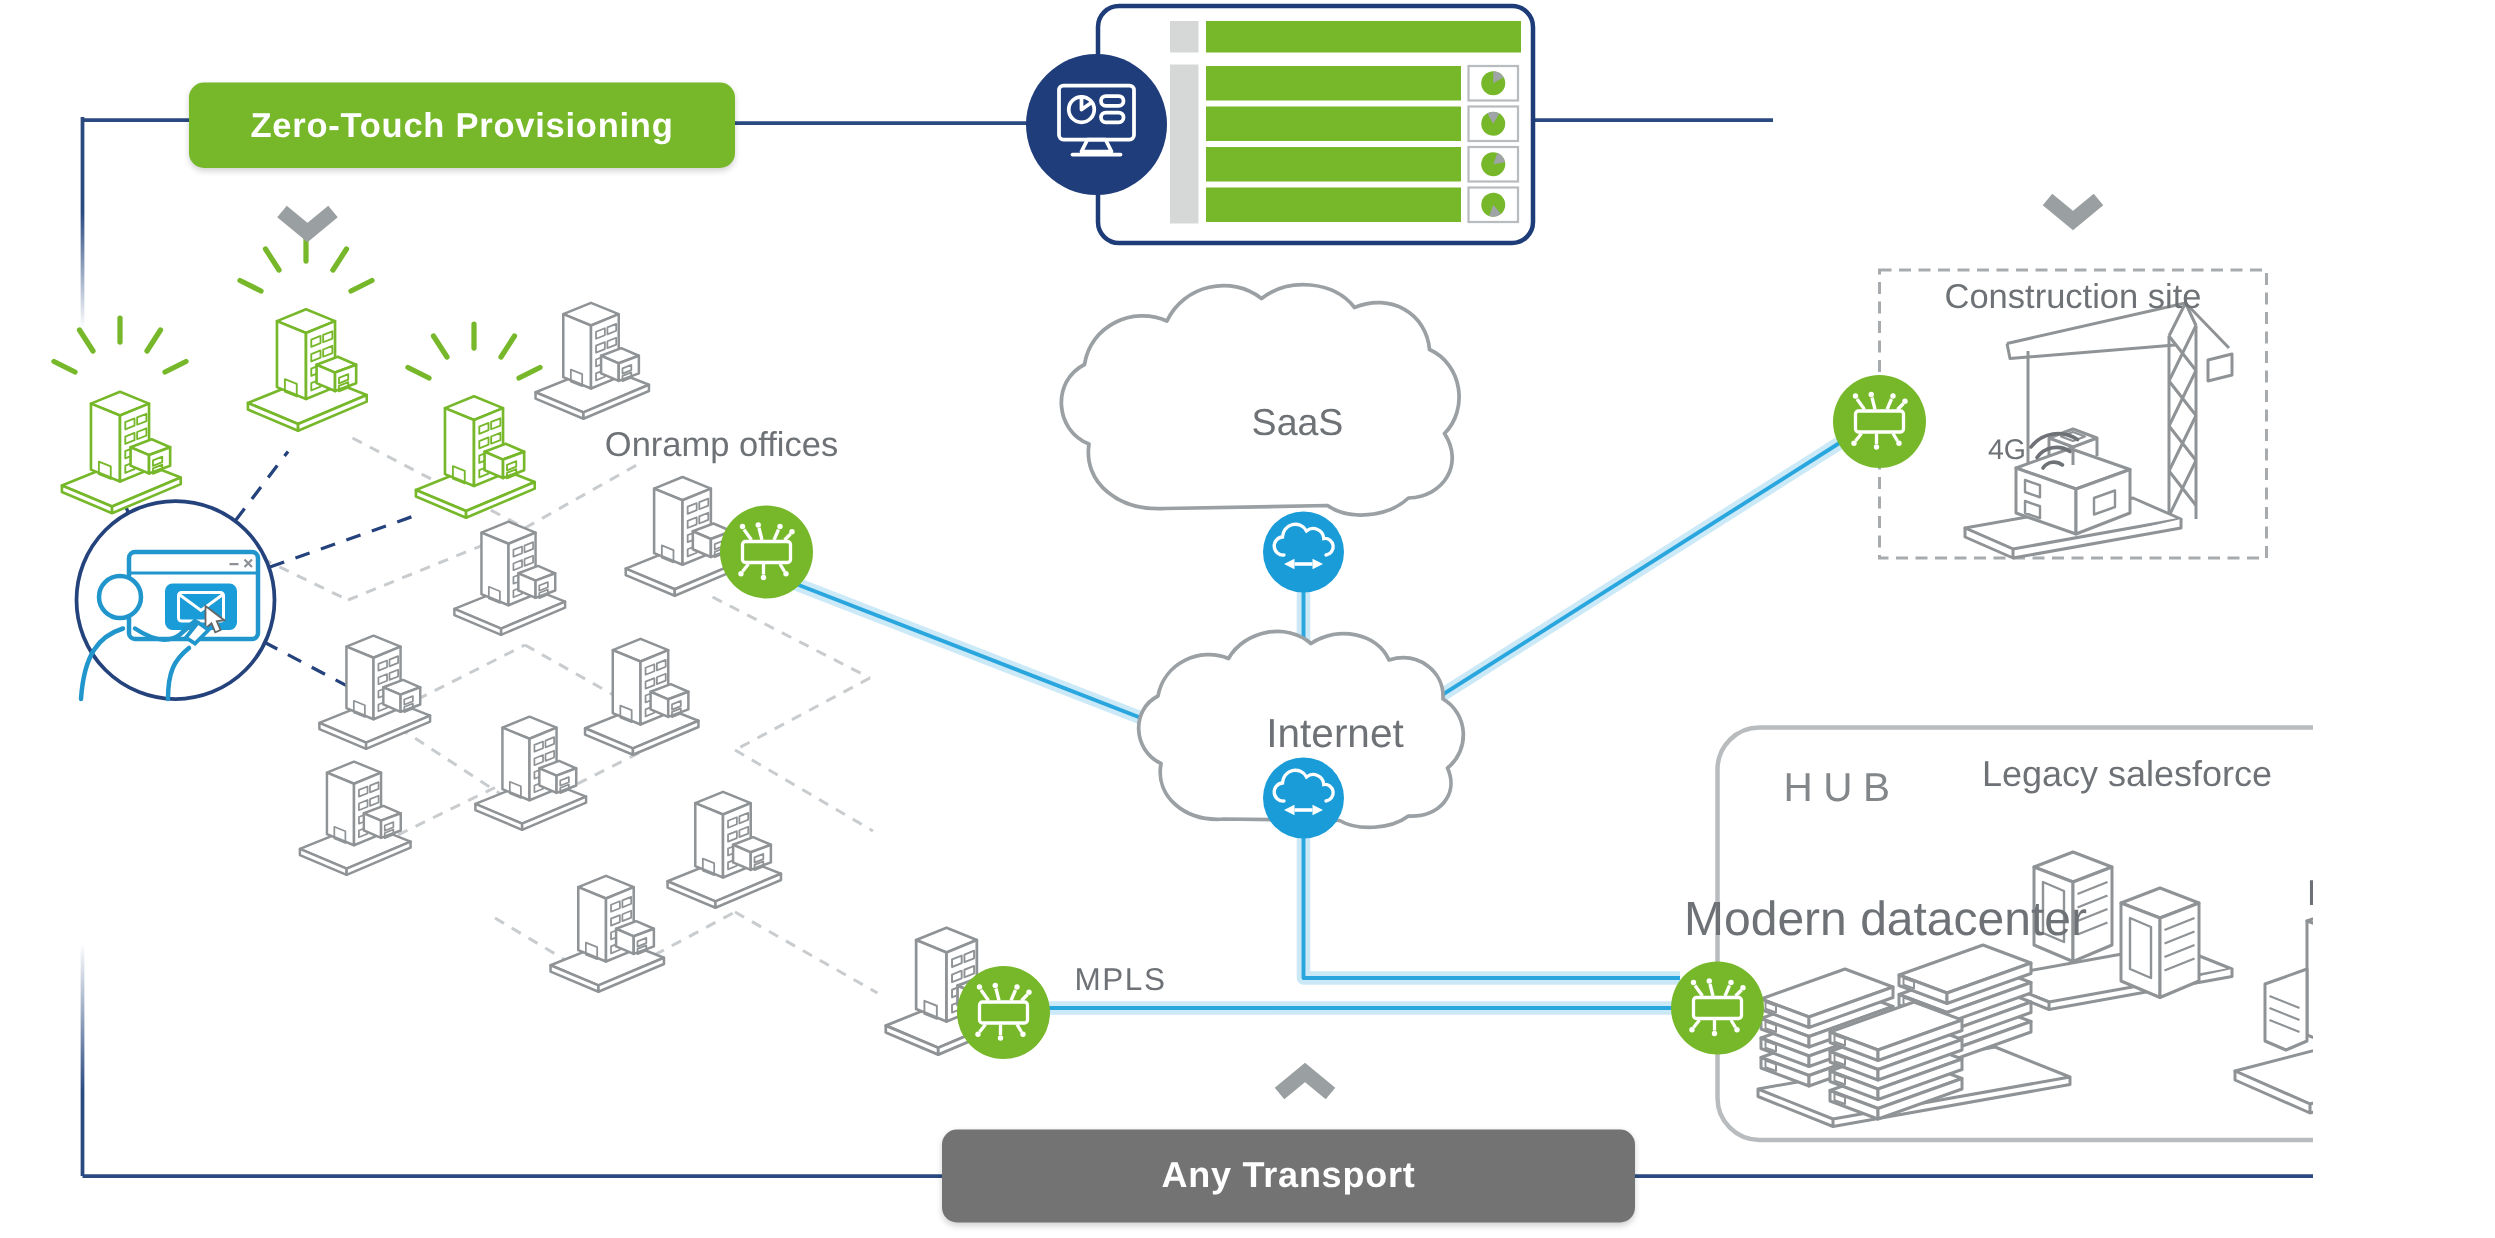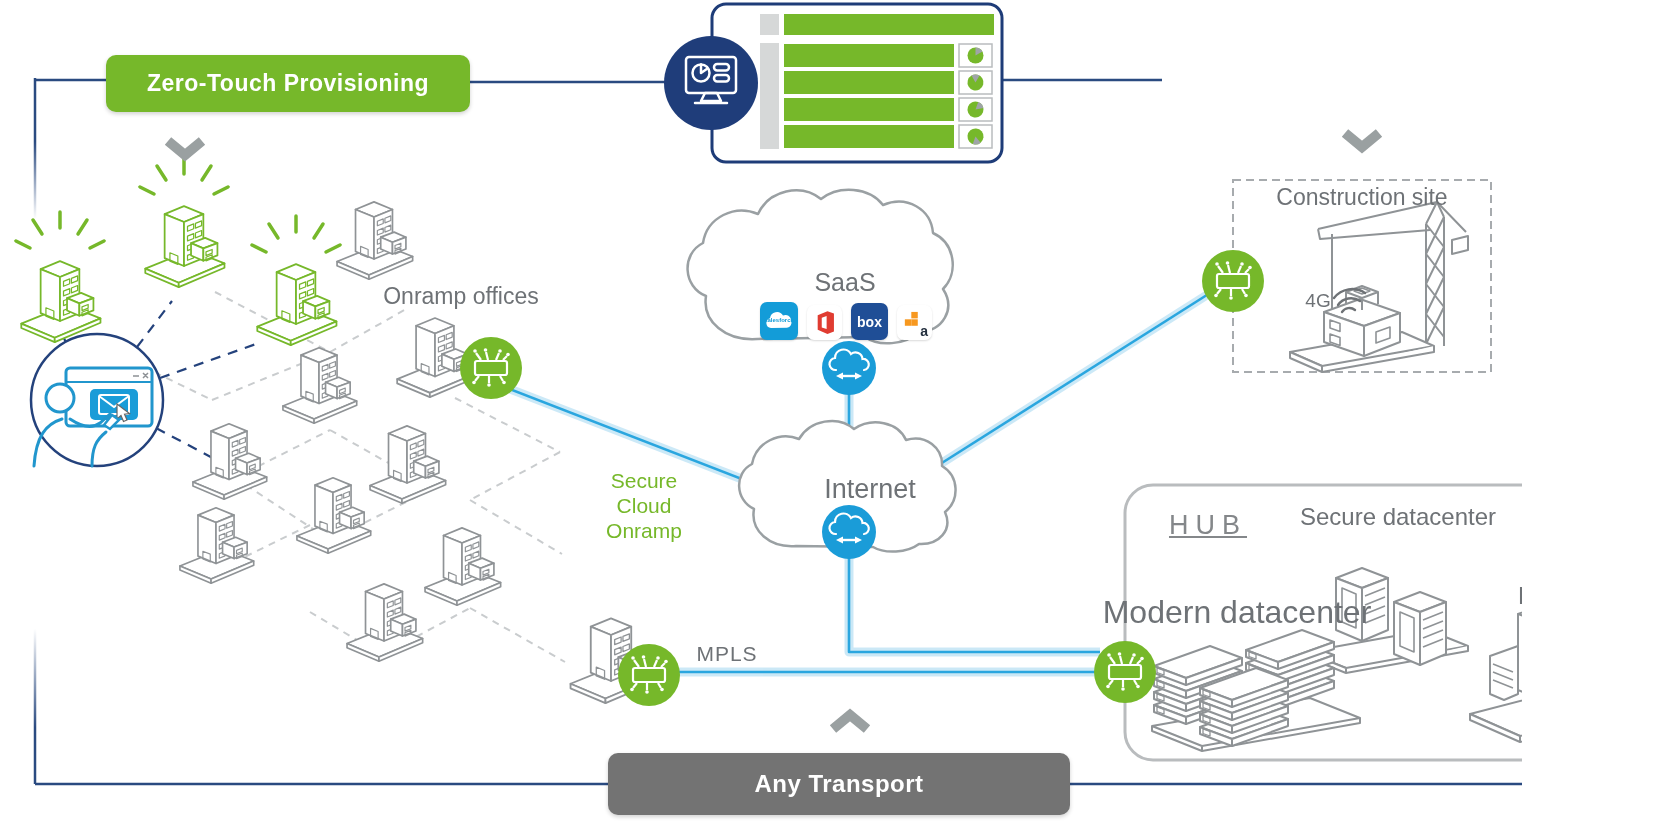--- a/index.html
+++ b/index.html
@@ -1,17 +1,17 @@
 <!DOCTYPE html>
 <html><head>
 <meta charset="utf-8">
 <style>
   html,body{margin:0;padding:0;background:#fff;}
   #stage{position:relative;width:1522px;height:825px;background:#fff;overflow:hidden;
-         font-family:"Liberation Sans","DejaVu Sans",sans-serif;}
+         font-family:"Liberation Sans","DejaVu Sans",sans-serif;margin-left:20px;}
   #art{position:absolute;left:0;top:0;width:1663px;height:825px;}
   .banner{position:absolute;display:flex;align-items:center;justify-content:center;
           color:#fff;border-radius:10px;box-shadow:0 2px 4px rgba(0,0,0,.18);
           font-weight:bold;letter-spacing:.5px;white-space:nowrap;z-index:3;}
   .banner-green{background:#76b82a;font-size:23px;}
   .banner-navy{background:#1e4289;font-size:23px;}
   .banner-blue{background:#737373;font-size:24px;}
   .lbl{position:absolute;transform:translateX(-50%);color:#6e7276;white-space:nowrap;z-index:2;}
   .onramp{color:#76b82a;text-align:center;line-height:25px;font-size:21px;}
   .apps{position:absolute;z-index:2;display:flex;align-items:flex-end;gap:9px;}
@@ -367,53 +367,22 @@
     <path d="M833 729 L850 715 L867 729"></path>
   </g>
 </svg>
 
 <div class="banner banner-green" style="left:106px;top:55px;width:364px;height:57px;">Zero-Touch Provisioning</div>
 <div class="banner banner-blue" style="left:608px;top:753px;width:462px;height:62px;">Any Transport</div>
 
 <div class="lbl" style="left:461px;top:283px;font-size:23px;">Onramp offices</div>
 <div class="lbl" style="left:845px;top:268px;font-size:25px;">SaaS</div>
 <div class="lbl" style="left:870px;top:474px;font-size:27px;">Internet</div>
-<div class="lbl onramp" style="left:644px;top:468px;">
-  <div>Secure</div>
-  <div>Cloud</div>
-  <div>Onramp</div>
-</div>
 <div class="lbl" style="left:727px;top:642px;font-size:21px;letter-spacing:1px;">MPLS</div>
 <div class="lbl" style="left:1362px;top:184px;font-size:23px;">Construction site</div>
 <div class="lbl" style="left:1318px;top:290px;font-size:19px;text-align:center;">4G</div>
-<div class="lbl" style="left:1208px;top:510px;font-size:27px;letter-spacing:7px;color:#84878a;text-decoration:underline;">HUB</div>
-<div class="lbl" style="left:1398px;top:503px;font-size:24px;">Secure datacenter</div>
+<div class="lbl" style="left:1208px;top:510px;font-size:27px;letter-spacing:7px;color:#84878a;">HUB</div>
+<div class="lbl" style="left:1398px;top:503px;font-size:24px;">Legacy salesforce</div>
 <div class="lbl" style="left:1237px;top:594px;font-size:32px;">Modern datacenter</div>
 <div class="lbl" style="left:1536px;top:582px;font-size:24px;">HQ</div>
 
-<div class="apps" style="left:760px;top:302px;">
-  <div class="app app-sf">
-    <svg width="32" height="22" viewBox="0 0 32 22">
-          <path d="M8 18 a5 5 0 0 1 -1 -9.8 A7 7 0 0 1 20 5.5 a5.5 5.5 0 0 1 8 5 a5.2 5.2 0 0 1 -4 7.3 Z" fill="#fff"></path>
-        </svg>
-    <span class="sftxt">salesforce</span>
-  </div>
-  <div class="app app-office">
-    <svg width="26" height="27" viewBox="0 0 32 32">
-          <path d="M19 2 L7 7 V25 L19 30 L27 27 V5 Z M18 8 V24 L12 22.2 V10 Z" fill="#e03c31" fill-rule="evenodd"></path>
-        </svg>
-  </div>
-  <div class="app app-box">
-    <span>box</span>
-  </div>
-  <div class="app app-aws">
-    <svg width="24" height="24" viewBox="0 0 26 26">
-          <g fill="#f7981f">
-            <rect x="9" y="1" width="7" height="7"></rect>
-            <rect x="2" y="9" width="7" height="7"></rect>
-            <rect x="9" y="9" width="7" height="7"></rect>
-          </g>
-        </svg>
-    <span class="atxt">a</span>
-  </div>
+
 </div>
 
-</div>
-
 </body></html>

